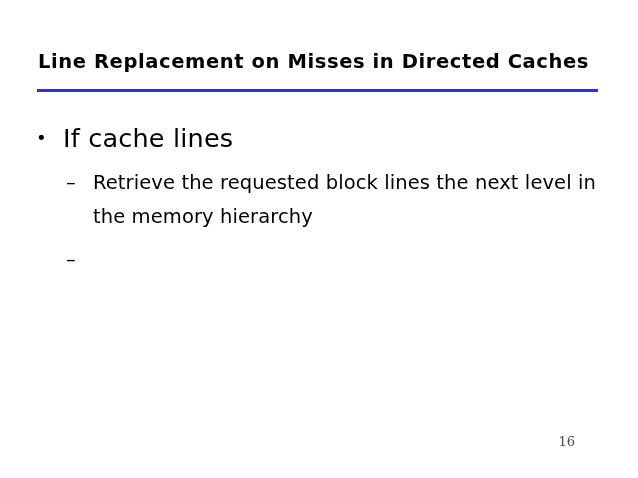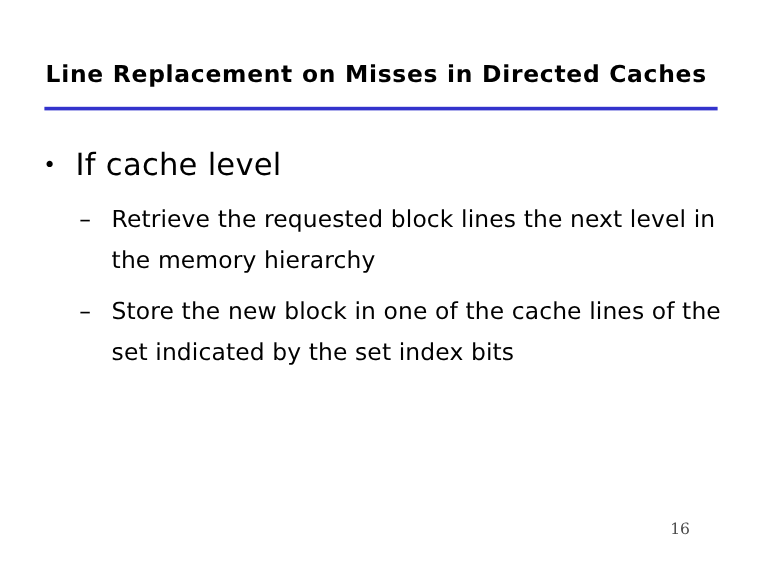--- a/index.html
+++ b/index.html
@@ -112,30 +112,29 @@
 <div class="slide">
 
   <div class="slide-title">Line Replacement on Misses in Directed Caches</div>
 
   <div class="title-rule"></div>
 
   <div class="body-block">
 
     <div class="bullet-l1">
       <span class="marker">•</span>
-      <span class="text">If cache level</span>
+      <span class="text">If cache lines</span>
     </div>
 
     <div class="bullet-l2">
       <span class="marker">–</span>
       <span class="text">Retrieve the requested block lines the next level in the memory hierarchy</span>
     </div>
 
     <div class="bullet-l2">
       <span class="marker">–</span>
-      <span class="text">Store the new block in one of the cache lines of the set indicated by the set index bits</span>
     </div>
 
   </div>
 
   <div class="page-number">16</div>
 
 </div>
 
 </body></html>

